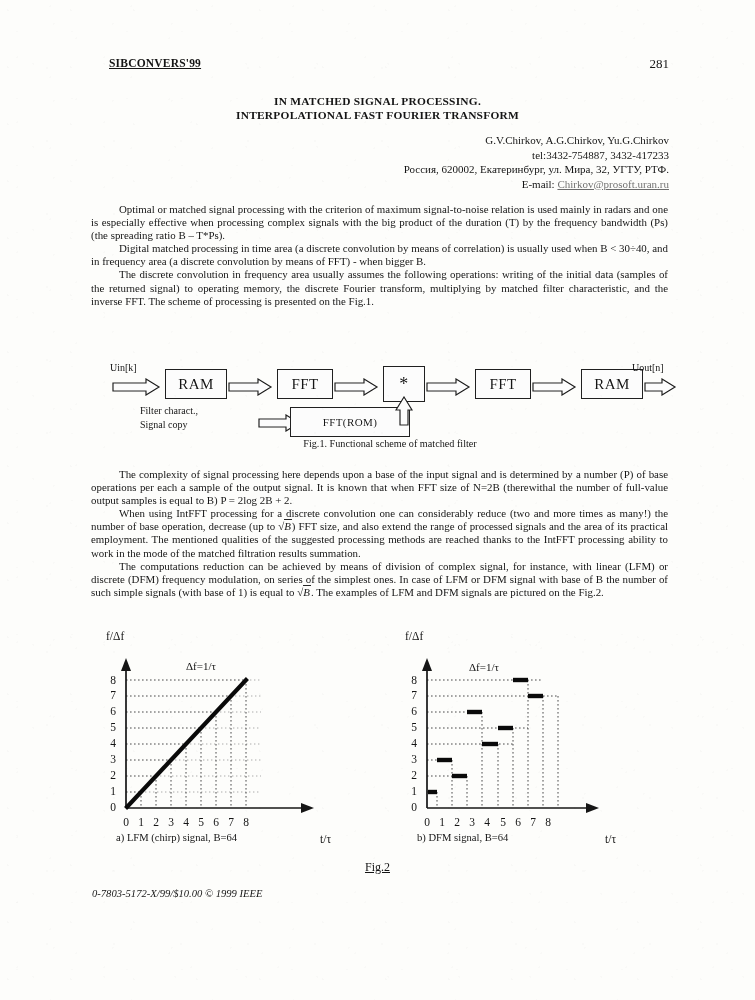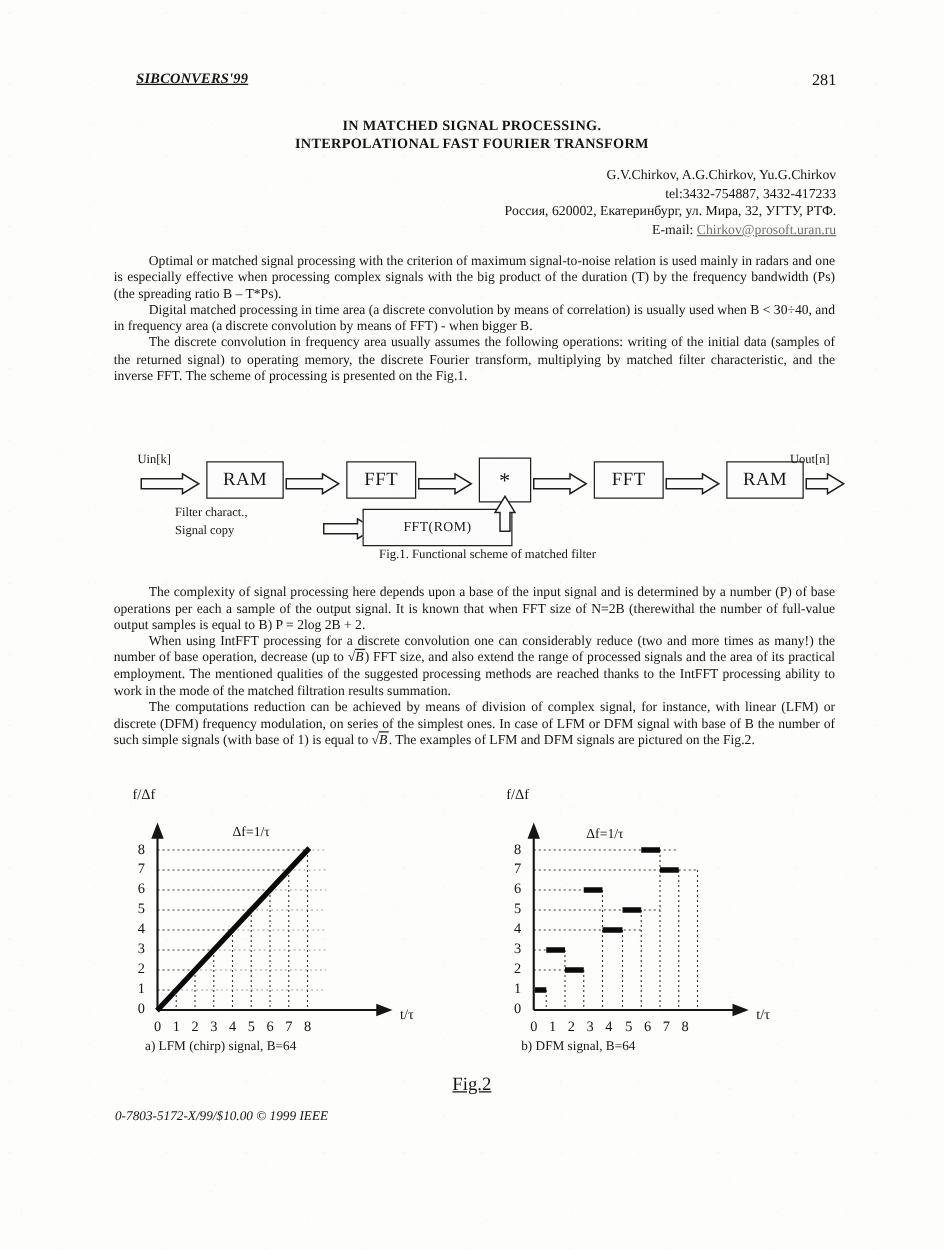--- a/index.html
+++ b/index.html
@@ -41,21 +41,20 @@
     position: absolute;
     inset: 0;
     filter: contrast(1.06) brightness(0.99);
   }
 
   
   .runhead {
     position: absolute;
     top: 57px;
     left: 109px;
-    font-style: italic;
     font-weight: bold;
     font-size: 11.5px;
     letter-spacing: 0.2px;
     text-decoration: underline;
   }
   .pagenum {
     position: absolute;
     top: 56px;
     right: 86px;
     font-size: 13px;
@@ -160,20 +159,21 @@
   .chart.right { left: 403px; }
   .ylab {
     position: absolute;
     font-size: 11.5px;
     white-space: nowrap;
   }
   .xlab {
     position: absolute;
     font-size: 11.5px;
     white-space: nowrap;
+    margin-top: 27px;
   }
   .annot {
     position: absolute;
     font-size: 11px;
     white-space: nowrap;
   }
   .tick-y {
     position: absolute;
     font-size: 11.5px;
     text-align: right;
@@ -189,21 +189,21 @@
     position: absolute;
     font-size: 10.6px;
     white-space: nowrap;
   }
   .fig2-cap {
     position: absolute;
     left: 0;
     top: 232px;
     width: 755px;
     text-align: center;
-    font-size: 15px;
+    font-size: 12px;
     text-decoration: underline;
   }
 
   
   .footer {
     position: absolute;
     left: 92px;
     top: 888px;
     font-size: 10.6px;
     font-style: italic;

